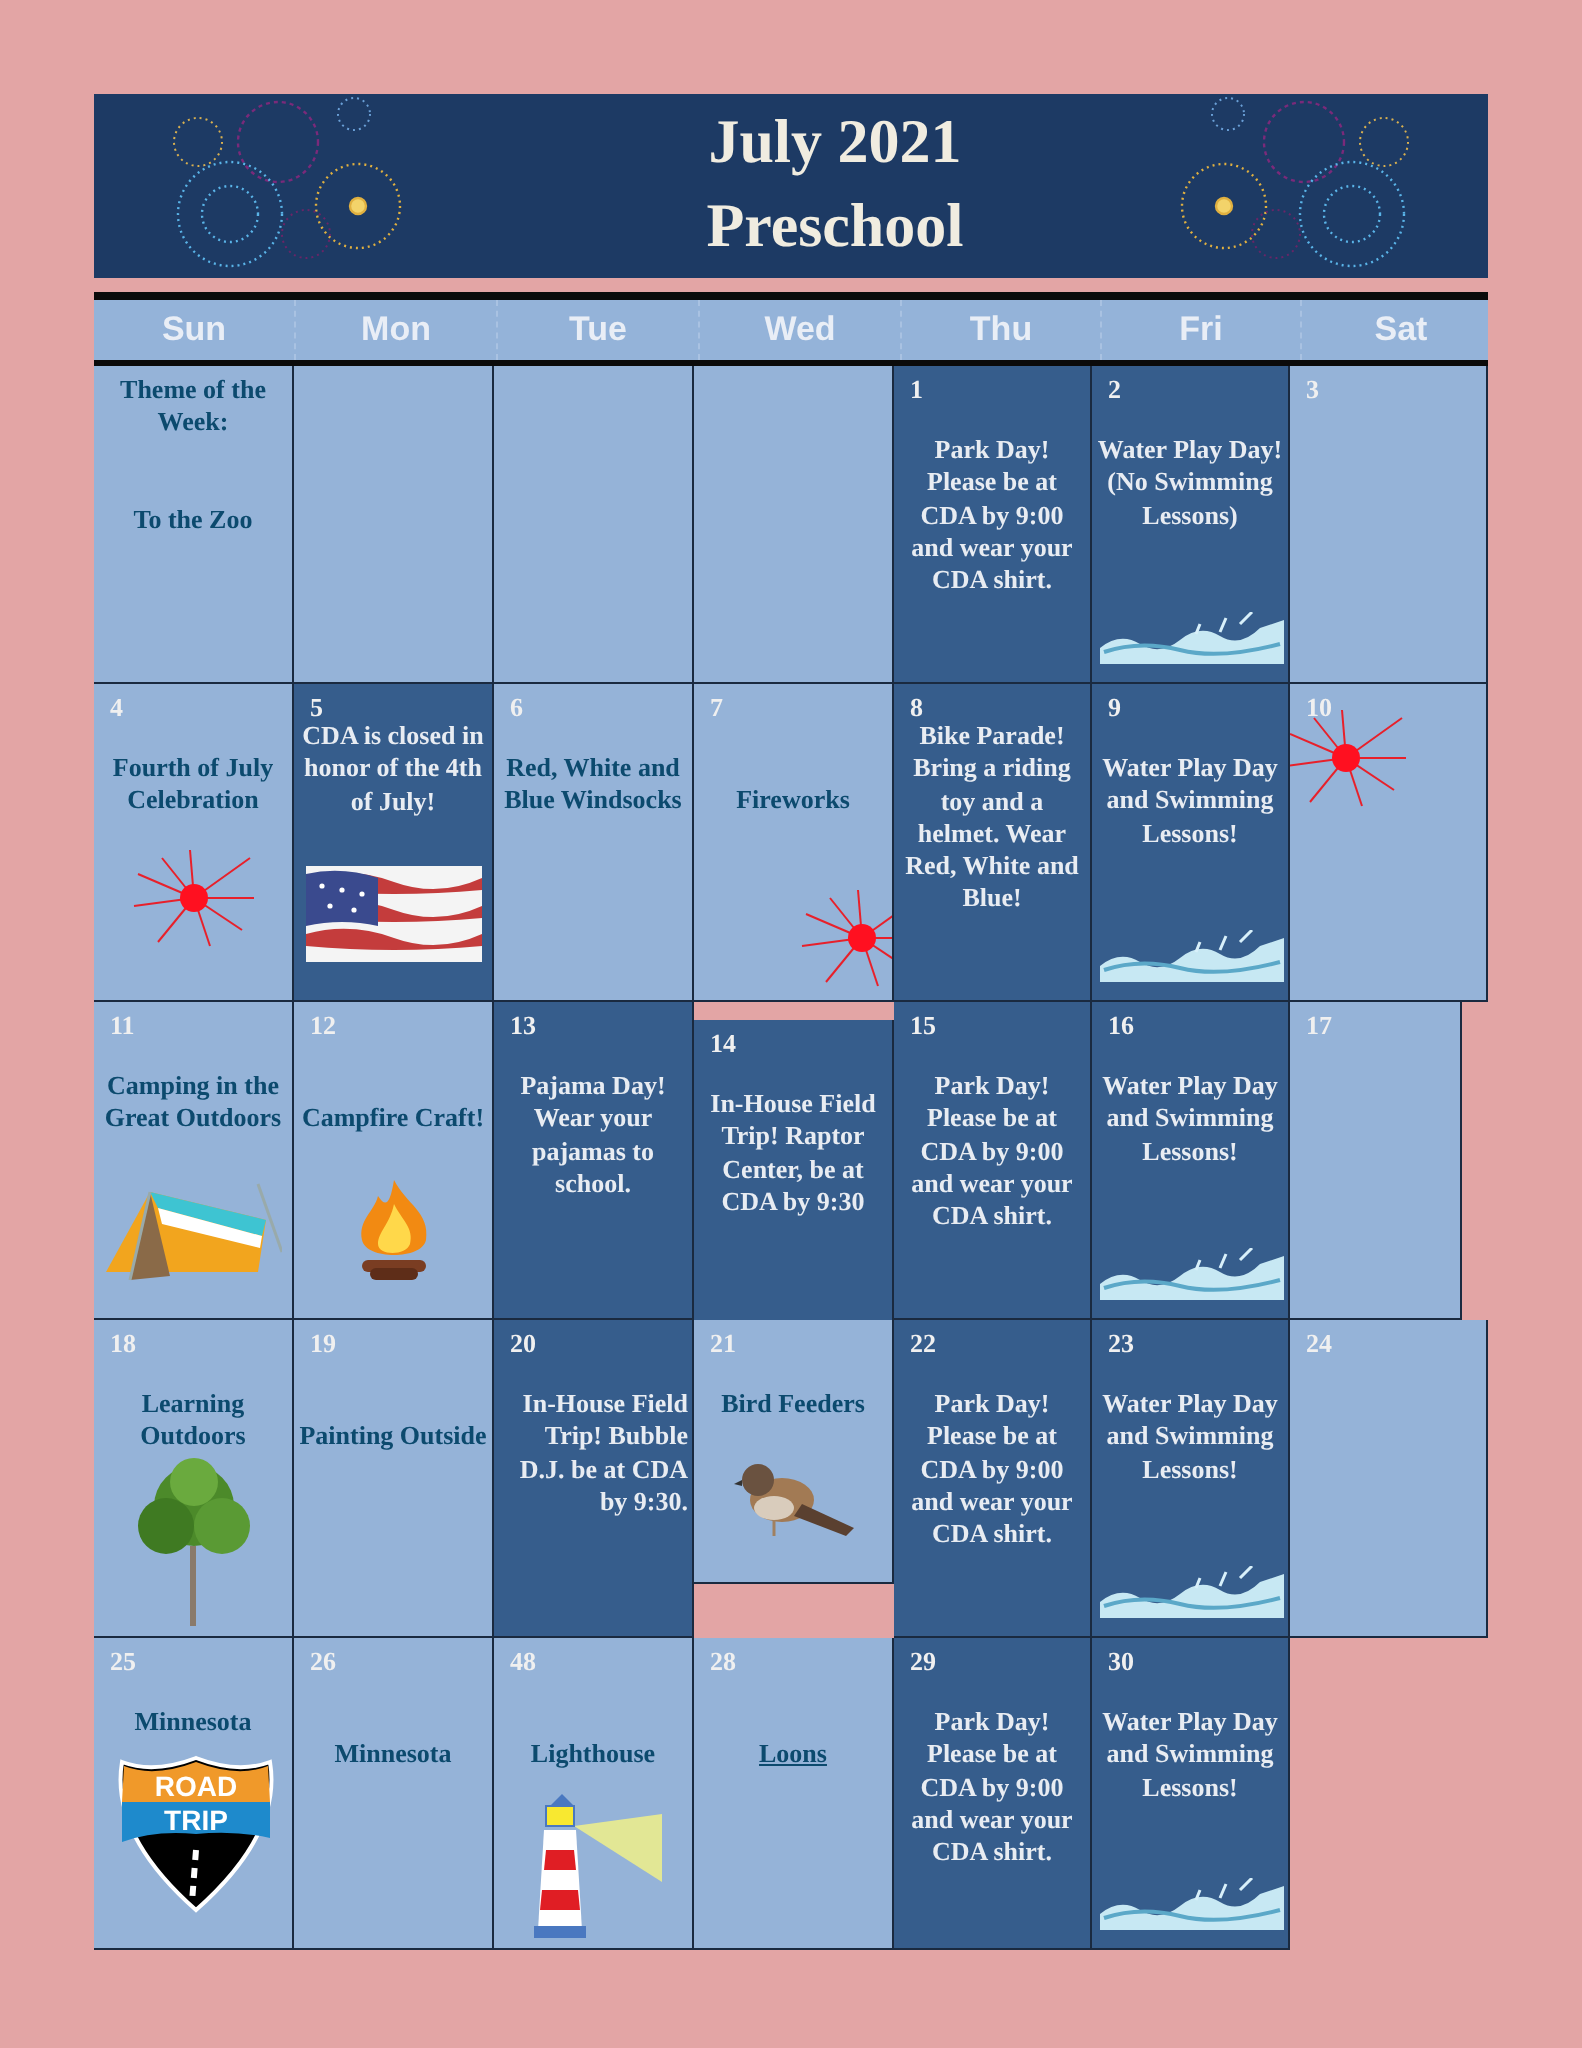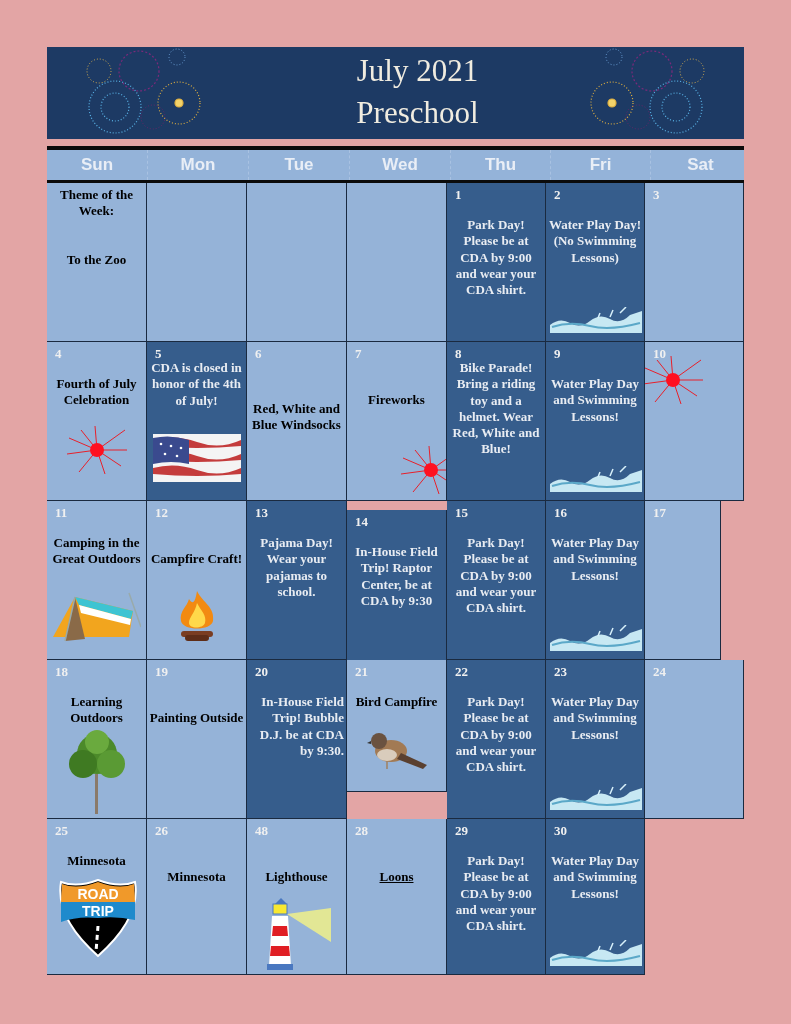--- a/index.html
+++ b/index.html
@@ -4,21 +4,21 @@
 <style>
   html, body { margin:0; padding:0; }
   body {
     width:791px; height:1024px; background:#e3a5a5; position:relative;
     font-family:"Liberation Serif", serif; overflow:hidden;
   }
   .banner {
     position:absolute; left:47px; top:47px; width:697px; height:92px;
     background:#1d3a64; text-align:center; color:#f0ece0;
   }
-  .banner .title { font-weight:normal; font-size:31px; line-height:36px; padding-top:6px;padding-left:44px; }
+  .banner .title { font-weight:bold; font-size:31px; line-height:36px; padding-top:6px;padding-left:44px; }
   .fw { position:absolute; top:0; height:92px; width:140px; }
   .fw.left { left:30px; }
   .fw.right { right:30px; }
   .rule { position:absolute; left:47px; top:146px; width:697px; height:4px; background:#0b0b0b; }
   .dayhead {
     position:absolute; left:47px; top:150px; width:697px; height:30px;
     background:#94b3d9; display:flex;
   }
   .dayhead div {
     flex:none; text-align:center; color:#e9eef6; font-family:"Liberation Sans", sans-serif;
@@ -30,21 +30,21 @@
     border-top:3px solid #0b0b0b; box-sizing:border-box;
   }
   .cell {
     position:absolute; box-sizing:border-box; border-right:1px solid #1a2a40; border-bottom:1px solid #1a2a40;
     color:#e8ecf2; font-weight:bold; text-align:center; overflow:hidden;
   }
   .cell.light { background:#95b3d8; }
   .cell.dark { background:#365d8c; }
   .cell .num { position:absolute; left:8px; top:4px; font-size:13px; color:#f0f0f0; text-align:left; }
   .cell .txt { position:absolute; left:2px; right:2px; font-size:13px; line-height:16.3px; }
-  .cell.light .txt { color:#000000; }
+  .cell.light .txt { color:#0c4a6e; }
   .art { position:absolute; }
 </style>
 </head>
 <body>
 
 <div class="banner">
   <svg class="fw left" viewBox="0 0 140 92">
     <g stroke="#7a2a7a" stroke-width="1.2">
         <circle cx="62" cy="24" r="20" fill="none" stroke-dasharray="2 2"></circle>
       </g>
@@ -172,21 +172,21 @@
             <circle cx="8" cy="10" r="1.3"></circle>
             <circle cx="18" cy="12" r="1.3"></circle>
             <circle cx="28" cy="14" r="1.3"></circle>
             <circle cx="12" cy="20" r="1.3"></circle>
             <circle cx="24" cy="22" r="1.3"></circle>
           </g>
         </svg></div>
     </div>
     <div class="cell light" style="left: 200px; top: 159px; width: 100px; height: 159px;">
       <div class="num">6</div>
-      <div class="txt" style="top: 34px; white-space: pre-line; margin-top: 25px;">Red, White and Blue Windsocks</div>
+      <div class="txt" style="top: 34px; white-space: pre-line;">Red, White and Blue Windsocks</div>
     </div>
     <div class="cell light" style="left: 300px; top: 159px; width: 100px; height: 159px;">
       <div class="num">7</div>
       <div class="txt" style="top: 50px; white-space: pre-line;">Fireworks</div>
       <div class="art" style="left: 52px; bottom: 0px;"><svg width="64" height="52" viewBox="0 0 64 52">
           <g stroke="#e8202a" stroke-width="1">
             <line x1="32" y1="26" x2="4" y2="14"></line>
             <line x1="32" y1="26" x2="60" y2="6"></line>
             <line x1="32" y1="26" x2="14" y2="48"></line>
             <line x1="32" y1="26" x2="56" y2="42"></line>
@@ -266,21 +266,21 @@
     </div>
     <div class="cell dark" style="left: 499px; top: 318px; width: 99px; height: 159px;">
       <div class="num">16</div>
       <div class="txt" style="top: 34px; white-space: pre-line;">Water Play Day and Swimming Lessons!</div>
       <div class="art" style="left: 4px; bottom: 4px;"><svg width="92" height="26" viewBox="0 0 92 26">
           <path d="M0 18 Q10 10 20 16 T40 14 T60 12 T80 8 L92 4 L92 26 L0 26Z" fill="#c7e8f3"></path>
           <path d="M2 20 Q20 14 40 19 T90 16" stroke="#5ba8c8" stroke-width="2" fill="none"></path>
           <path d="M70 6 L76 0 M60 10 L63 3 M48 11 L50 6" stroke="#d8f0fa" stroke-width="1.5"></path>
         </svg></div>
     </div>
-    <div class="cell light" style="left: 598px; top: 318px; width: 76px; height: 159px;">
+    <div class="cell light" style="left: 598px; top: 318px; width: 86px; height: 159px;">
       <div class="num">17</div>
       <div class="txt" style="top: 34px; white-space: pre-line;"></div>
     </div>
     <div class="cell light" style="left: 0px; top: 477px; width: 100px; height: 159px;">
       <div class="num">18</div>
       <div class="txt" style="top: 34px; white-space: pre-line;">Learning Outdoors</div>
       <div class="art" style="left: 18px; bottom: 0px;"><svg width="64" height="84" viewBox="0 0 64 84">
           <rect x="30" y="44" width="3" height="40" fill="#8a7a6a"></rect>
           <circle cx="32" cy="24" r="20" fill="#4c8a2a"></circle>
           <circle cx="18" cy="34" r="14" fill="#3f7a22"></circle>
@@ -291,21 +291,21 @@
     <div class="cell light" style="left: 100px; top: 477px; width: 100px; height: 159px;">
       <div class="num">19</div>
       <div class="txt" style="top: 50px; white-space: pre-line;">Painting Outside</div>
     </div>
     <div class="cell dark" style="left: 200px; top: 477px; width: 100px; height: 159px;">
       <div class="num">20</div>
       <div class="txt" style="top: 34px; white-space: pre-line; text-align: right;">In-House Field Trip! Bubble D.J. be at CDA by 9:30.</div>
     </div>
     <div class="cell light" style="left: 300px; top: 477px; width: 100px; height: 132px; padding-left: 22px;">
       <div class="num">21</div>
-      <div class="txt" style="top: 34px; white-space: pre-line;">Bird Campfire</div>
+      <div class="txt" style="top: 34px; white-space: pre-line;">Bird Feeders</div>
       <div class="art" style="left: 20px; bottom: 16px;"><svg width="62" height="42" viewBox="0 0 62 42">
           <ellipse cx="24" cy="22" rx="16" ry="11" fill="#a27a54"></ellipse>
           <circle cx="12" cy="12" r="8" fill="#6a5240"></circle>
           <path d="M4 12 L0 14 L4 15Z" fill="#333"></path>
           <path d="M34 24 L60 36 L56 40 L30 30Z" fill="#5a4030"></path>
           <ellipse cx="20" cy="26" rx="10" ry="6" fill="#d9ccbc"></ellipse>
           <line x1="20" y1="32" x2="20" y2="40" stroke="#a08060" stroke-width="1.5"></line>
         </svg></div>
     </div>
     <div class="cell dark" style="left: 400px; top: 477px; width: 99px; height: 159px;">

